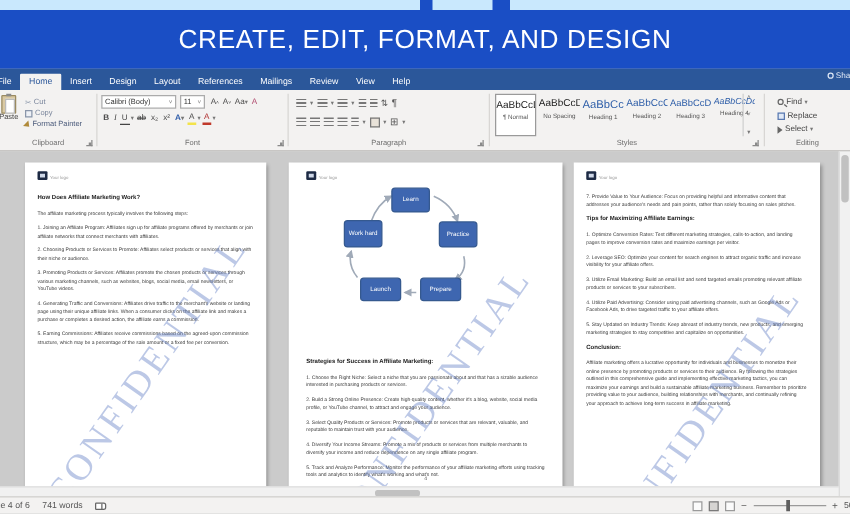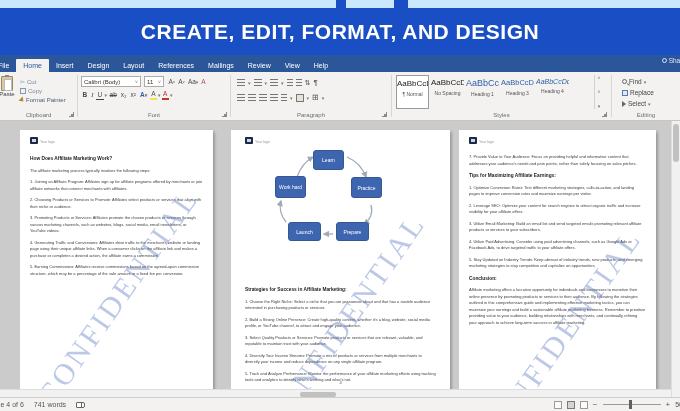--- a/index.html
+++ b/index.html
@@ -7,21 +7,21 @@
   body { font-family:"Liberation Sans", sans-serif; position:relative; background:#cfcfcf; }
   .screen { position:absolute; inset:0; width:680px; height:411px; overflow:hidden; }
 
   
   .top-strip { position:absolute; left:0; top:0; width:680px; height:8px; background:#c9e8fd; }
   .strap { position:absolute; top:0; height:9px; background:#1a4ec5; }
   .strap.s1 { left:336px; width:10px; }
   .strap.s2 { left:394px; width:14px; }
   .banner { position:absolute; left:0; top:8px; width:680px; height:47px; background:#1a4ec5;
             display:flex; align-items:center; justify-content:center; }
-  .banner span { color:#ffffff; font-size:21px; font-weight:bold; letter-spacing:.5px; }
+  .banner span { color:#ffffff; font-size:21px; font-weight:normal; letter-spacing:.5px; }
 
   
   .titlebar { position:absolute; left:0; top:55px; width:680px; height:17px; background:#2b579a;
               display:flex; align-items:flex-end; }
   .tab { color:#ffffff; font-size:7px; padding:3px 7px 3px 7px; white-space:nowrap; }
   .tab.file { margin-left:-9px; }
   .tab.active { background:#f3f2f1; color:#2b579a; border-radius:1px 1px 0 0; }
   .share { position:absolute; right:-6px; top:2px; color:#dce6f5; font-size:6.5px; display:flex; align-items:center; gap:2px; }
   .person { width:5px; height:5px; border:1px solid #dce6f5; border-radius:50%; position:relative; }
 
@@ -277,20 +277,24 @@
           <div class="sprev">AaBbCcDc</div>
           <div class="sname">¶ Normal</div>
         </div>
         <div class="scard">
           <div class="sprev">AaBbCcDc</div>
           <div class="sname">No Spacing</div>
         </div>
         <div class="scard">
           <div class="sprev hblue" style="font-size:9px;">AaBbCc</div>
           <div class="sname">Heading 1</div>
+        </div>
+        <div class="scard">
+          <div class="sprev hblue">AaBbCcC</div>
+          <div class="sname">Heading 2</div>
         </div>
         <div class="scard">
           <div class="sprev hblue" style="font-size:7.5px;">AaBbCcD</div>
           <div class="sname">Heading 3</div>
         </div>
         <div class="scard">
           <div class="sprev hital" style="font-size:7px;">AaBbCcDd</div>
           <div class="sname">Heading 4</div>
         </div>
       </div>

